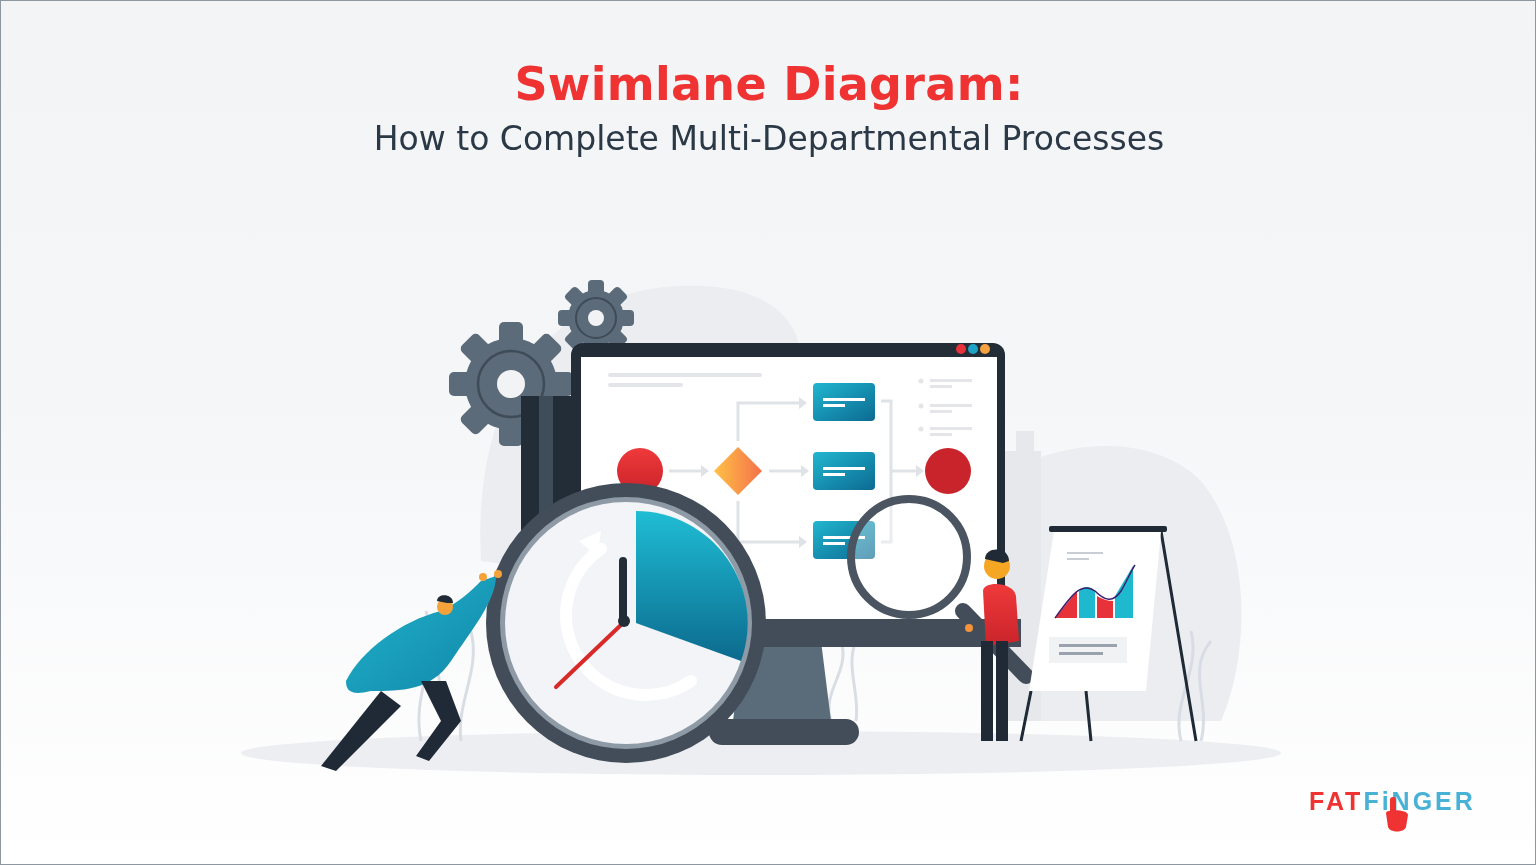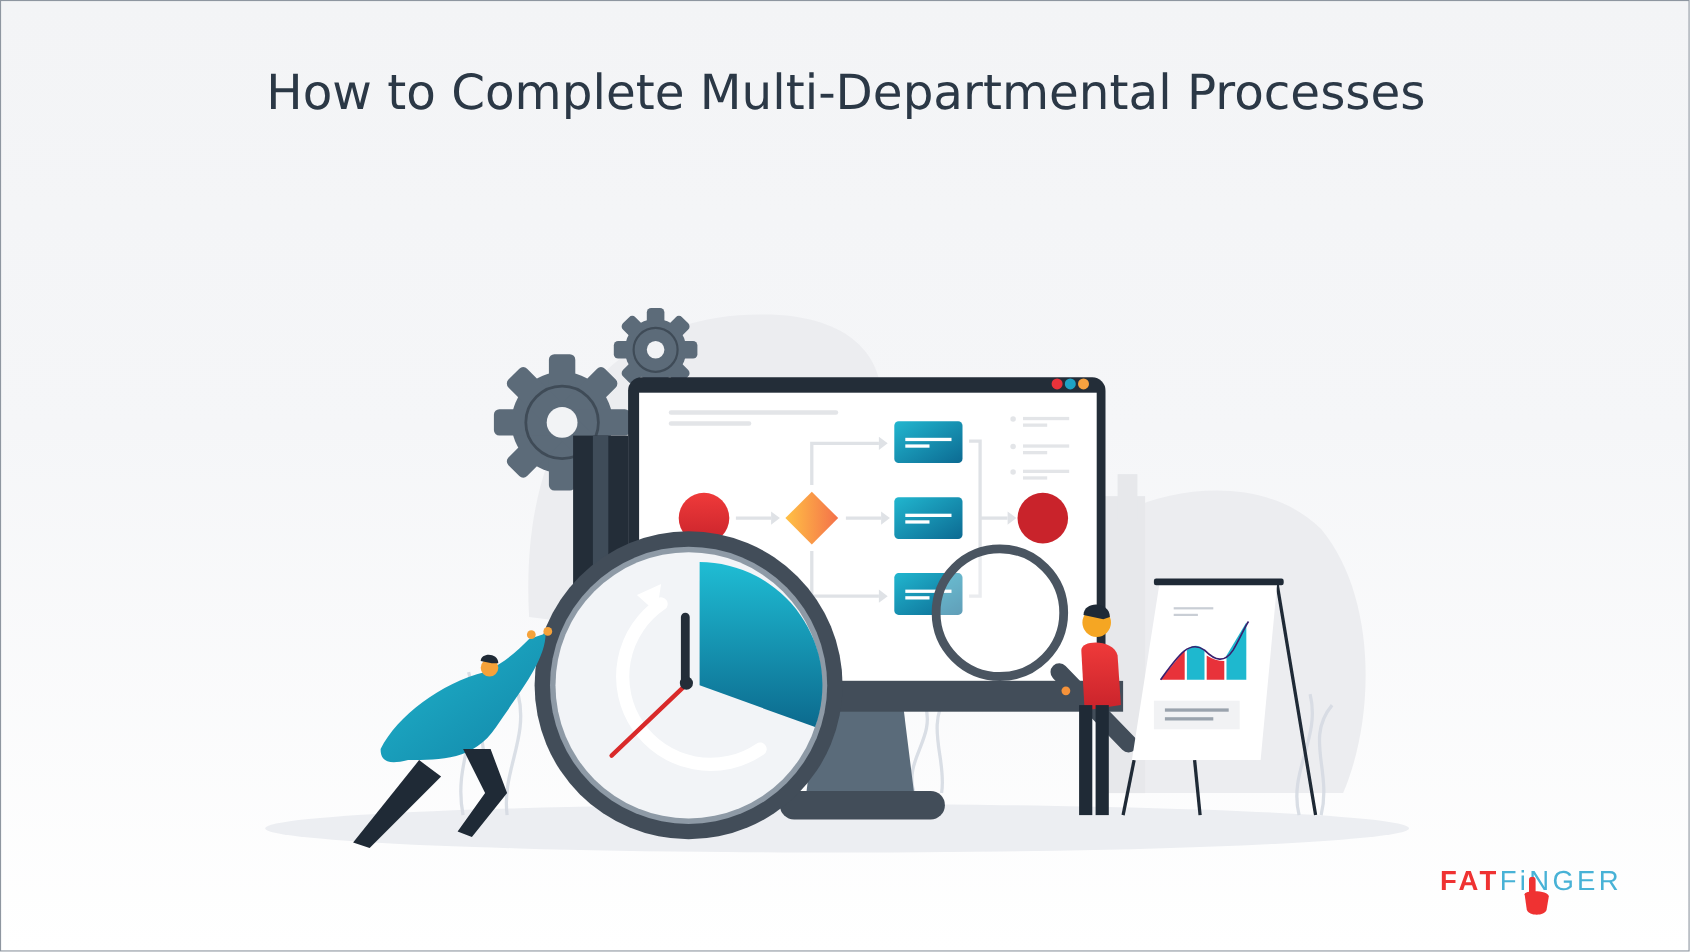--- a/index.html
+++ b/index.html
@@ -18,41 +18,42 @@
   .headline {
     position: absolute; left: 0; top: 56px; width: 1536px;
     text-align: center;
   }
   .title-red {
     color: #ef3232; font-weight: bold; font-size: 46px;
     line-height: 54px; letter-spacing: 0.3px;
     font-family: "DejaVu Sans", sans-serif;
   }
   .subtitle {
-    color: #2b3846; font-size: 44px; line-height: 56px;
+    color: #2b3846; font-size: 33px; line-height: 56px;
     font-family: "DejaVu Sans", sans-serif;
   }
   .illustration { position: absolute; left: 0; top: 0; }
   .logo {
     position: absolute; left: 1308px; top: 780px;
     height: 40px; display: flex; align-items: center;
     font-size: 25px; letter-spacing: 3px;
   }
   .logo-fat { color: #ef3232; font-weight: bold; text-align: center; }
-  .logo-finger { color: #48b2d6; font-weight: normal; }
+  .logo-finger { color: #48b2d6; font-weight: bold; }
   .hand {
     position: absolute; left: 1381px; top: 796px;
   }
 </style>
 </head>
 <body>
 
 <div class="frame">
 
   <div class="headline">
+    <div class="title-red">Swimlane Diagram:</div>
     <div class="subtitle">How to Complete Multi-Departmental Processes</div>
   </div>
 
   <svg class="illustration" width="1536" height="865" viewBox="0 0 1536 865" xmlns="http://www.w3.org/2000/svg">
     <defs>
       <linearGradient id="gBox" x1="0" y1="0" x2="1" y2="1">
         <stop offset="0" stop-color="#21b6cf"></stop>
         <stop offset="1" stop-color="#0c6a92"></stop>
       </linearGradient>
       <linearGradient id="gDia" x1="0" y1="0" x2="1" y2="0">

